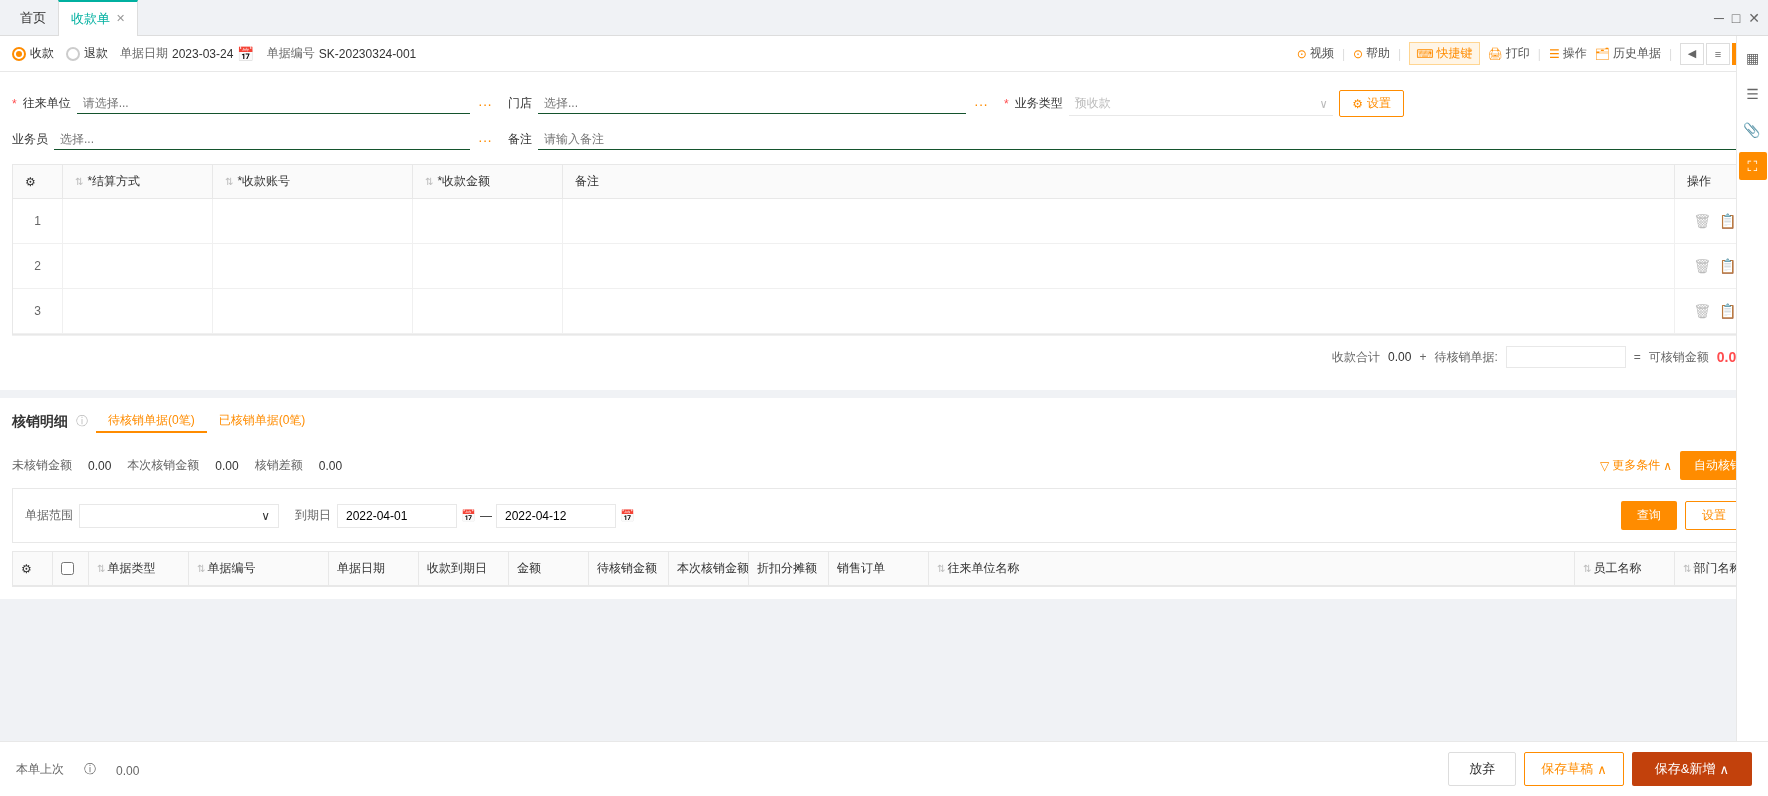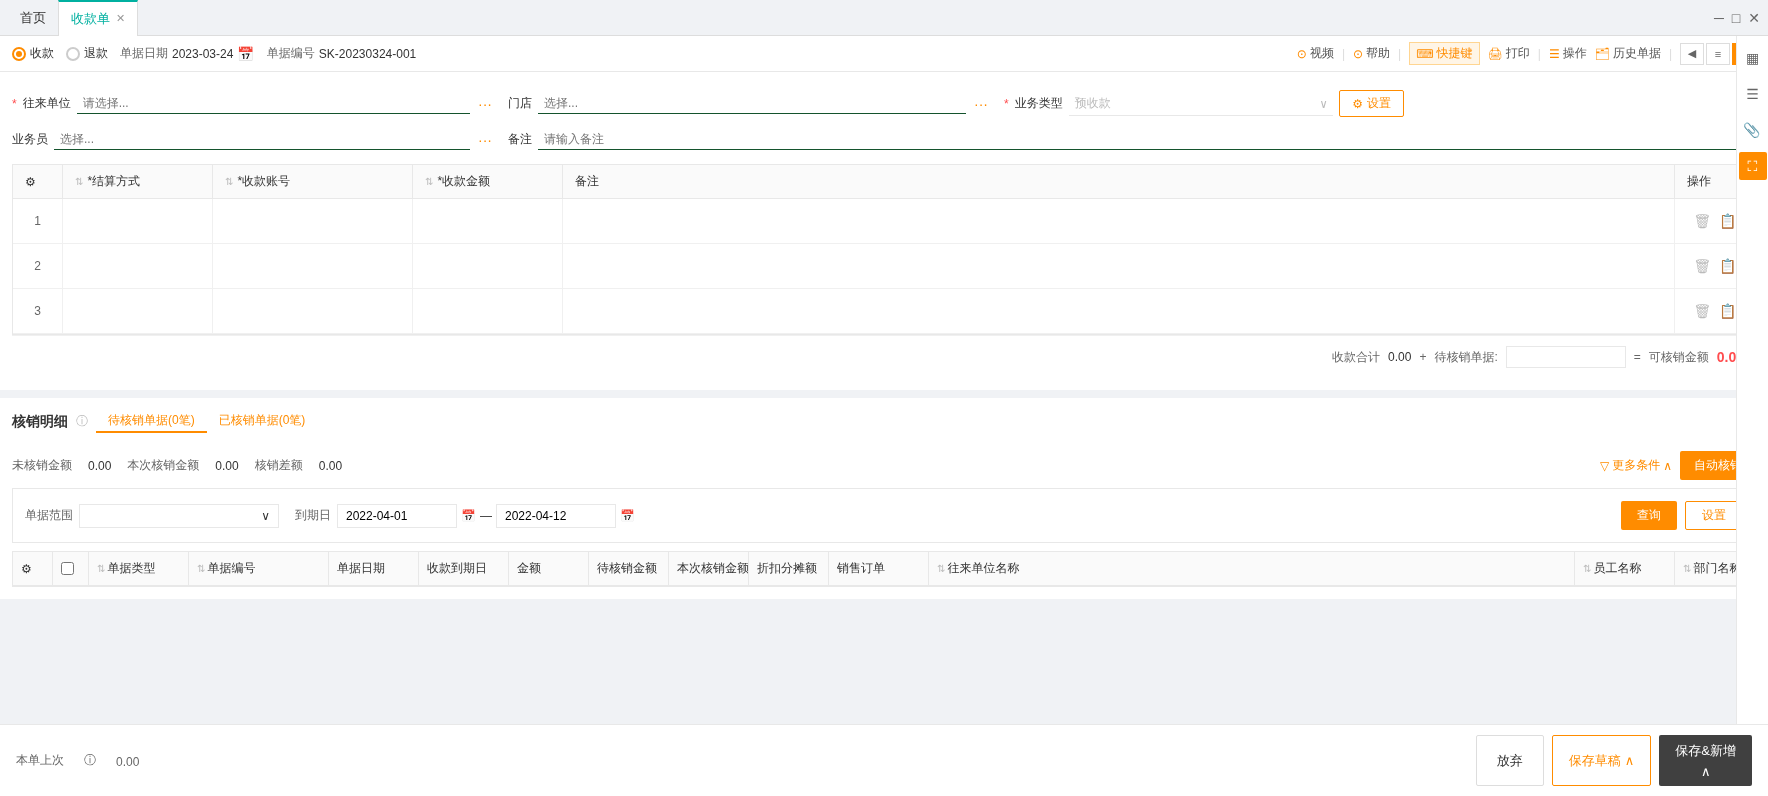--- a/index.html
+++ b/index.html
@@ -201,23 +201,23 @@
     .abandon-btn {
       background: #fff; color: #333; border: 1px solid #ddd;
       padding: 7px 20px; cursor: pointer; font-size: 13px; border-radius: 2px;
     }
     .save-draft-btn {
       background: #fff; color: #ff8c00; border: 1px solid #ff8c00;
       padding: 7px 16px; cursor: pointer; font-size: 13px; border-radius: 2px;
       display: flex; align-items: center; gap: 4px;
     }
     .save-new-btn {
-      background: #404040; color: #fff; border: none;
-      padding: 7px 16px; cursor: pointer; font-size: 13px; border-radius: 2px;
-      display: flex; align-items: center; gap: 4px; flex-direction: column;
+      background: #c2410c; color: #fff; border: none;
+      padding: 7px 23px; cursor: pointer; font-size: 13px; border-radius: 2px;
+      display: flex; align-items: center; gap: 4px;
     }
 
     
     .right-sidebar {
       position: fixed; right: 0; top: 36px; bottom: 0; width: 32px;
       background: #fff; border-left: 1px solid #e8e8e8;
       display: flex; flex-direction: column; align-items: center; padding: 8px 0; gap: 8px;
     }
     .sidebar-icon {
       width: 28px; height: 28px; display: flex; align-items: center; justify-content: center;

